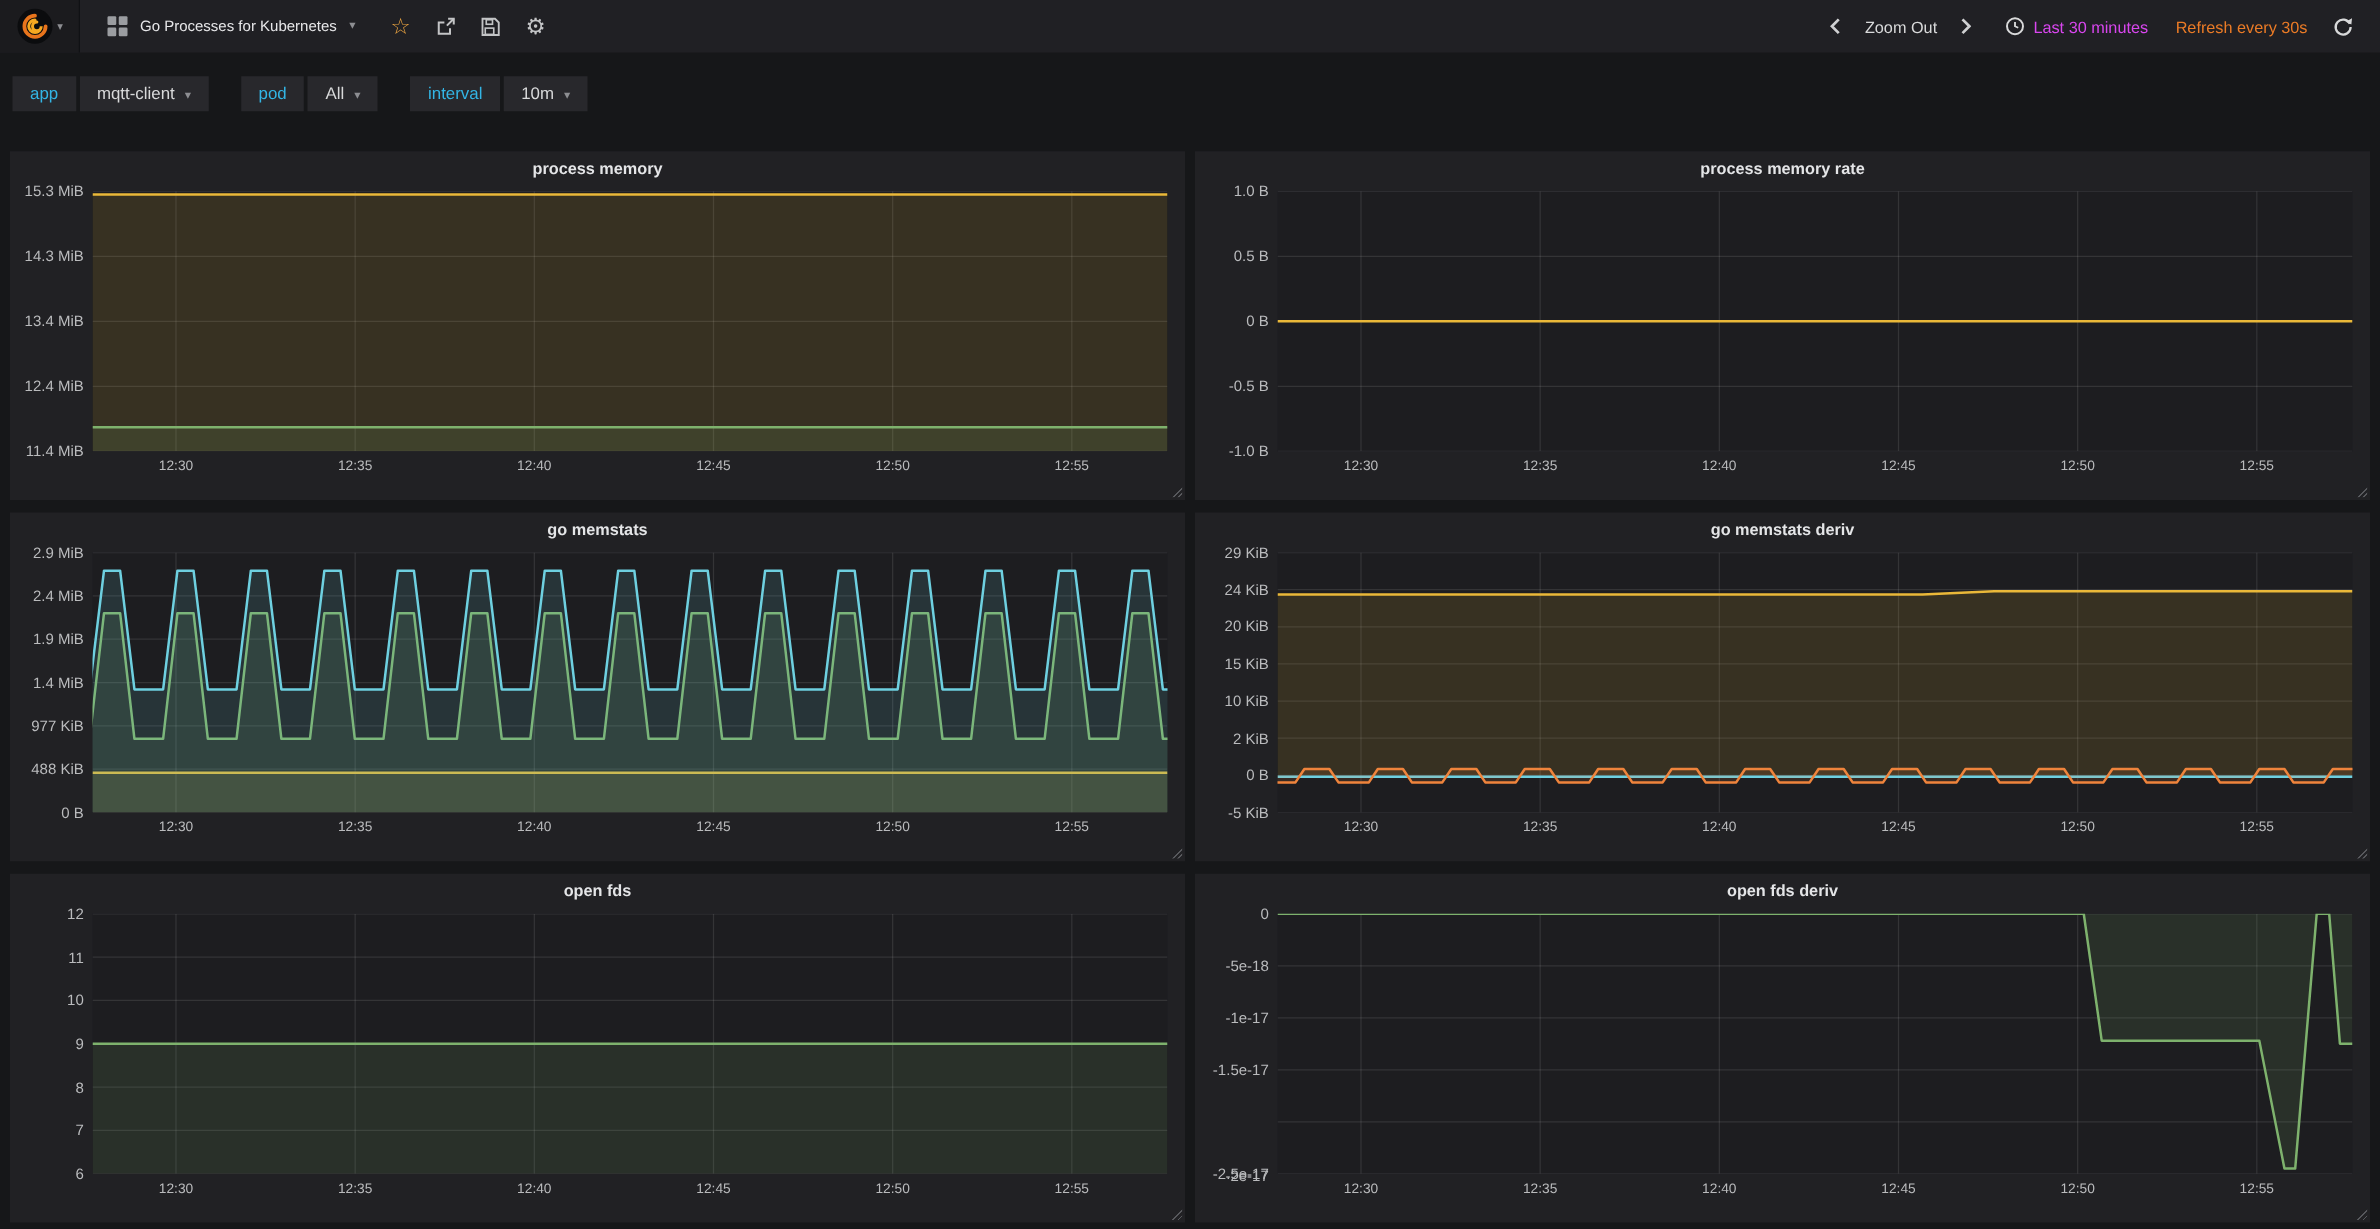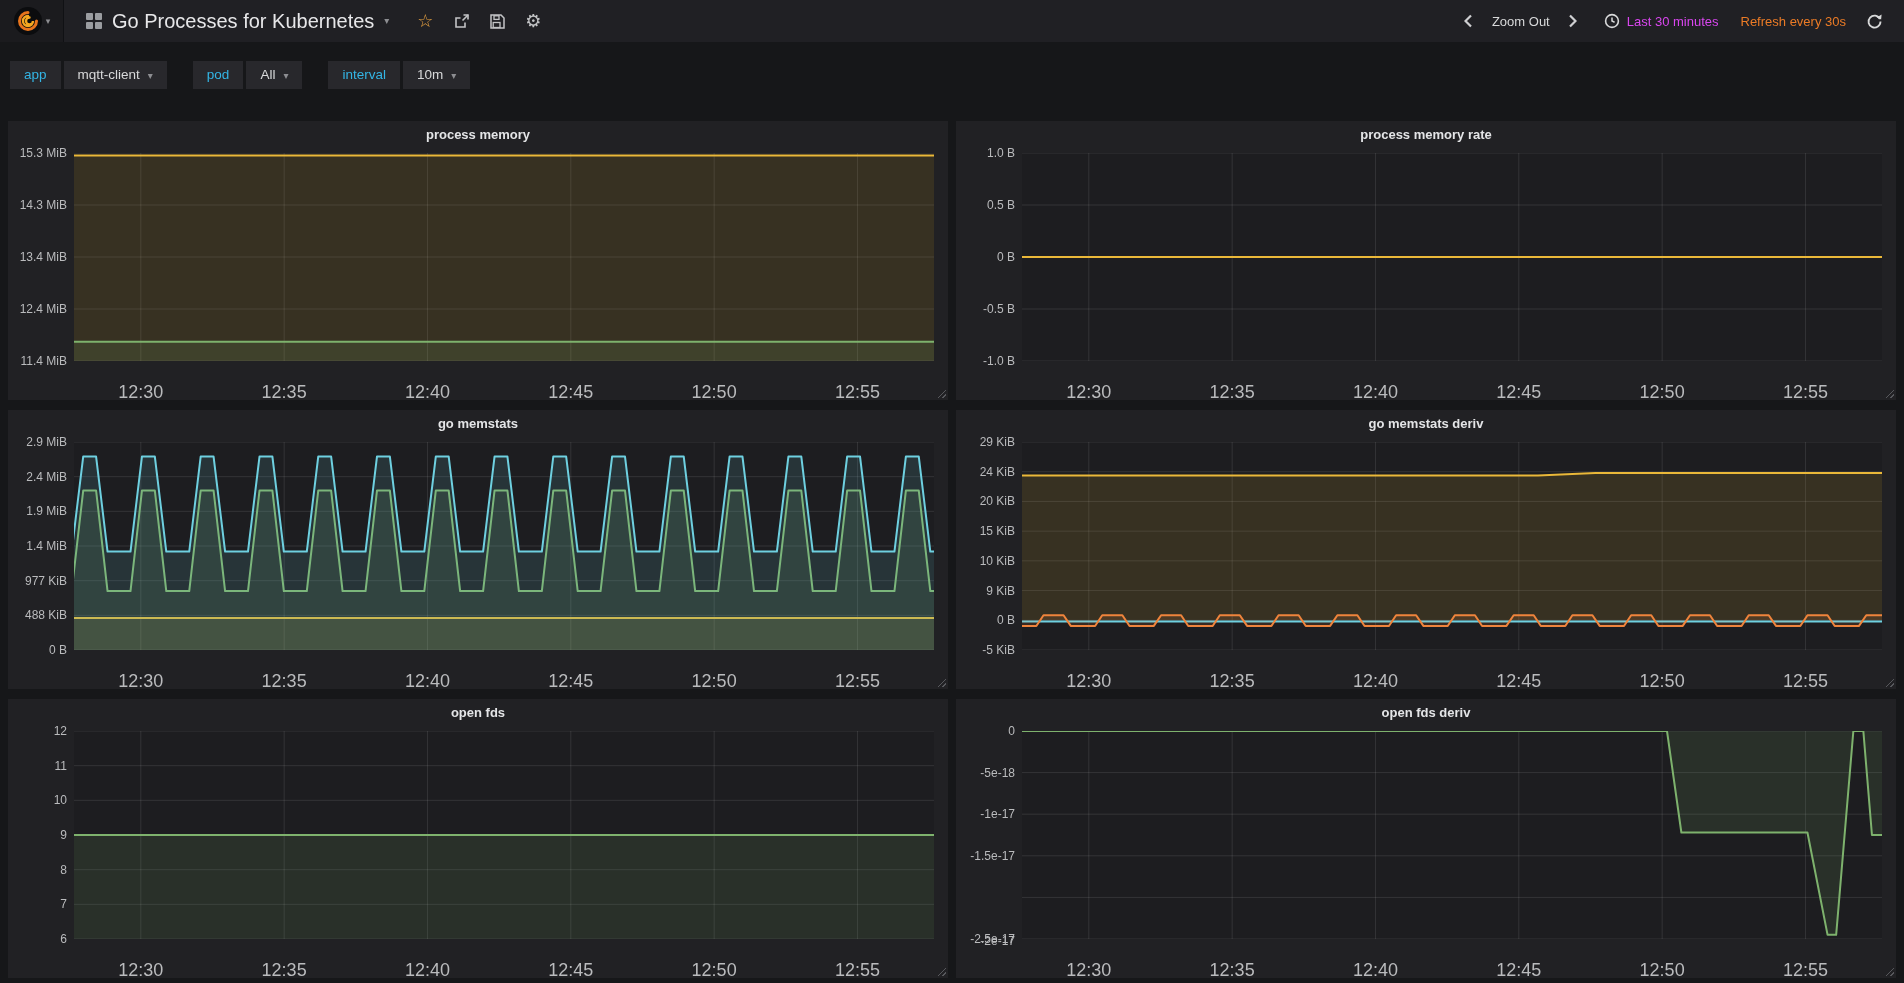--- a/index.html
+++ b/index.html
@@ -14,21 +14,21 @@
 
   
   .navbar { height:42px; background:#202024; display:flex; align-items:center; }
   .logo-block { width:64px; height:42px; flex:none; display:flex; align-items:center;
                 justify-content:center; gap:3px; background:#1b1b1e; border-right:1px solid #101114; cursor:pointer; }
   .caret { color:#8d8e92; font-size:10px; line-height:1; }
   .caret.sm { font-size:9px; }
   .dash-title { display:flex; align-items:center; gap:10px; height:42px; padding:0 16px 0 22px; cursor:pointer; }
   .grid-icon { display:grid; grid-template-columns:7px 7px; grid-gap:2px; }
   .grid-icon i { width:7px; height:7px; background:#9b9da1; border-radius:1px; }
-  .dash-title-text { font-size:20px; color:#e7e7e9; font-weight:500; white-space:nowrap; }
+  .dash-title-text { font-size:12px; color:#e7e7e9; font-weight:500; white-space:nowrap; }
   .nav-actions { display:flex; align-items:center; margin-left:2px; }
   .icon-btn { width:36px; height:42px; display:flex; align-items:center; justify-content:center; }
   .icon-btn.slim { width:26px; }
   .star-glyph { font-size:18px; line-height:1; }
   .gear-glyph { font-size:18px; line-height:1; color:#c3c4c6; }
   .nav-right { margin-left:auto; display:flex; align-items:center; padding-right:12px; font-size:13px; }
   .zoom-out-btn { padding:0 10px; color:#d8d9da; white-space:nowrap; }
   .time-picker { display:flex; align-items:center; gap:7px; padding:0 12px 0 18px; white-space:nowrap; color:#d946ef; }
   .refresh-label-btn { padding:0 10px; white-space:nowrap; }
   svg.nav-ic { display:block; }
@@ -47,21 +47,21 @@
                     grid-auto-rows:279px; gap:10px 8px; }
   .panel { background:#212124; position:relative; }
   .panel-title { height:26px; line-height:28px; text-align:center; font-size:13px; font-weight:700;
                  color:#e4e5e7; cursor:pointer; }
   .panel-body { display:flex; height:214px; padding:6px 14px 0 6px; }
   .yaxis { width:60px; flex:none; position:relative; }
   .plotcol { flex:1; position:relative; background:#1d1d20; }
   .plotcol svg { position:absolute; left:0; top:0; width:100%; height:100%; }
   .ytick { position:absolute; right:7px; transform:translateY(-50%); font-size:12px; color:#babbbd; white-space:nowrap; }
   .xaxis { height:22px; margin:3px 14px 0 66px; position:relative; }
-  .xtick { position:absolute; top:18px; transform:translateX(-50%); font-size:18px; color:#babbbd; white-space:nowrap; }
+  .xtick { position:absolute; top:3px; transform:translateX(-50%); font-size:11px; color:#babbbd; white-space:nowrap; }
   .resize-handle { position:absolute; right:2px; bottom:2px; width:10px; height:10px; cursor:nwse-resize;
                    background:repeating-linear-gradient(-45deg, transparent 0 2px, #57585c 2px 3px);
                    -webkit-clip-path:polygon(100% 0,100% 100%,0 100%); clip-path:polygon(100% 0,100% 100%,0 100%); }
   .grid-line { stroke:rgba(255,255,255,0.10); stroke-width:1; }
 </style>
 </head>
 <body>
 
 <header class="navbar">
   <div class="logo-block">
@@ -278,21 +278,21 @@
     </section>
     <section class="panel">
       <div class="panel-title">go memstats deriv</div>
       <div class="panel-body">
         <div class="yaxis">
           <div class="ytick" style="top: 0%;">29 KiB</div>
           <div class="ytick" style="top: 14.2857%;">24 KiB</div>
           <div class="ytick" style="top: 28.5714%;">20 KiB</div>
           <div class="ytick" style="top: 42.8571%;">15 KiB</div>
           <div class="ytick" style="top: 57.1429%;">10 KiB</div>
-          <div class="ytick" style="top: 71.4286%;">9 KiB</div>
+          <div class="ytick" style="top: 71.4286%;">2 KiB</div>
           <div class="ytick" style="top: 85.7143%;">0 B</div>
           <div class="ytick" style="top: 100%;">-5 KiB</div>
         </div>
         <div class="plotcol">
           <svg viewBox="0 0 1000 300" preserveAspectRatio="none">
             <line x1="0" x2="1000" y1="0" y2="0" class="grid-line" vector-effect="non-scaling-stroke"></line>
             <line x1="0" x2="1000" y1="42.85714285714287" y2="42.85714285714287" class="grid-line" vector-effect="non-scaling-stroke"></line>
             <line x1="0" x2="1000" y1="85.71428571428571" y2="85.71428571428571" class="grid-line" vector-effect="non-scaling-stroke"></line>
             <line x1="0" x2="1000" y1="128.57142857142858" y2="128.57142857142858" class="grid-line" vector-effect="non-scaling-stroke"></line>
             <line x1="0" x2="1000" y1="171.42857142857142" y2="171.42857142857142" class="grid-line" vector-effect="non-scaling-stroke"></line>

